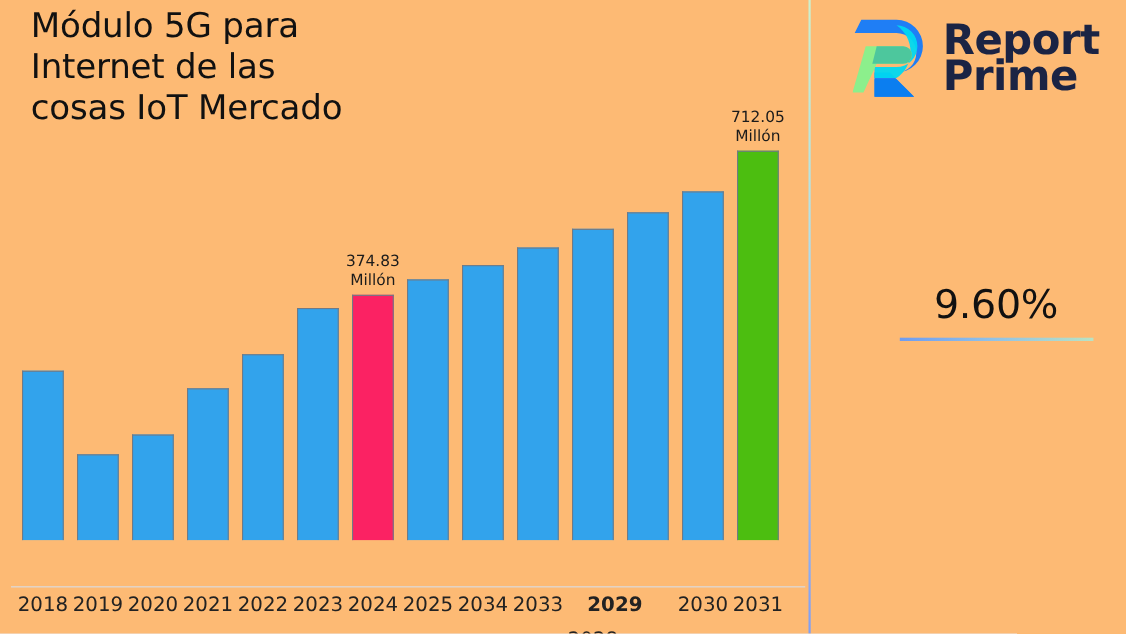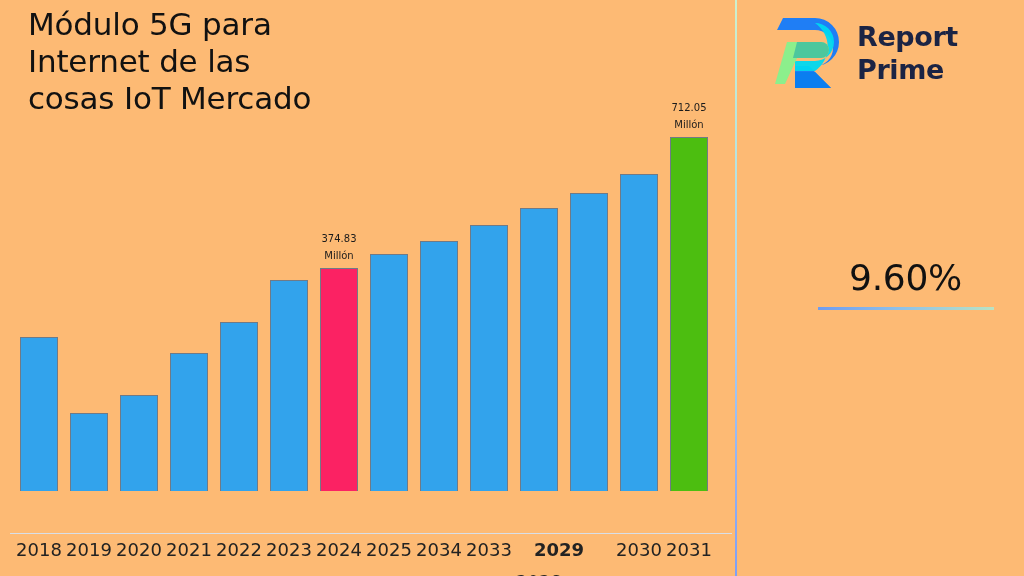--- a/index.html
+++ b/index.html
@@ -66,21 +66,21 @@
     border-bottom: none;
   }
   .bar.c-blue  { background: #32a3ec; }
   .bar.c-pink  { background: #fb2263; }
   .bar.c-green { background: #4cbe10; }
 
   .bar-label {
     position: absolute;
     width: 120px;
     text-align: center;
-    font-size: 10px;
+    font-size: 14px;
     line-height: 17px;
     color: #1b1b1b;
     white-space: pre-line;
   }
 
   .tick-label {
     position: absolute;
     top: 539px;
     width: 60px;
     text-align: center;
@@ -110,21 +110,21 @@
   #logo-block {
     position: absolute;
     left: 38px;
     top: 14px;
     display: flex;
     align-items: center;
     gap: 14px;
   }
   #logo-mark { width: 68px; height: 78px; flex: 0 0 auto; }
   #logo-text {
-    font-size: 27px;
+    font-size: 38px;
     font-weight: bold;
     line-height: 33px;
     color: #1b2444;
     letter-spacing: -0.4px;
     white-space: pre-line;
   }
 
   #cagr-block {
     position: absolute;
     left: 0;

